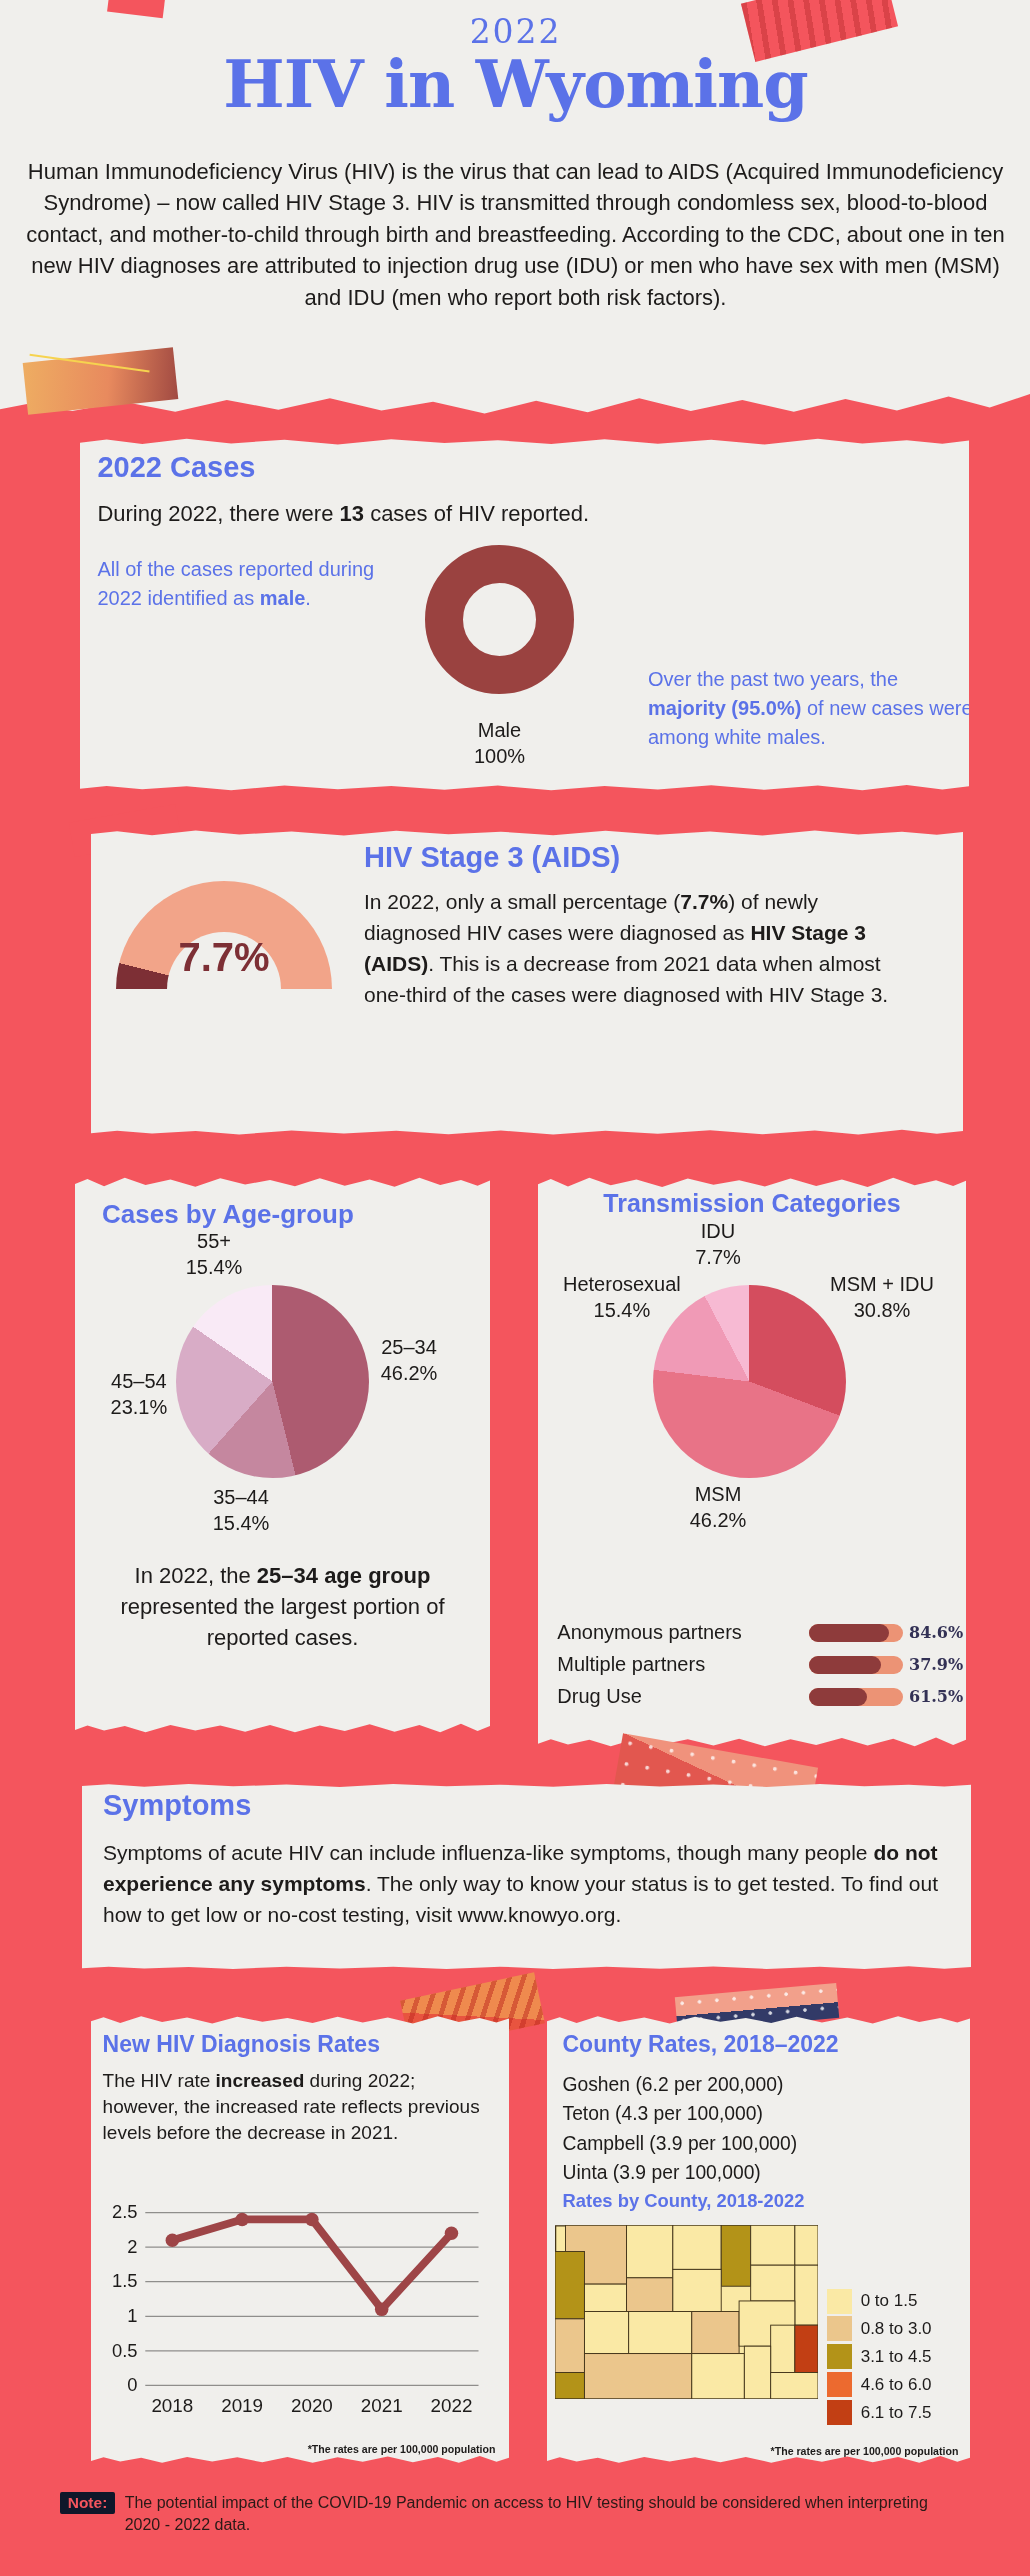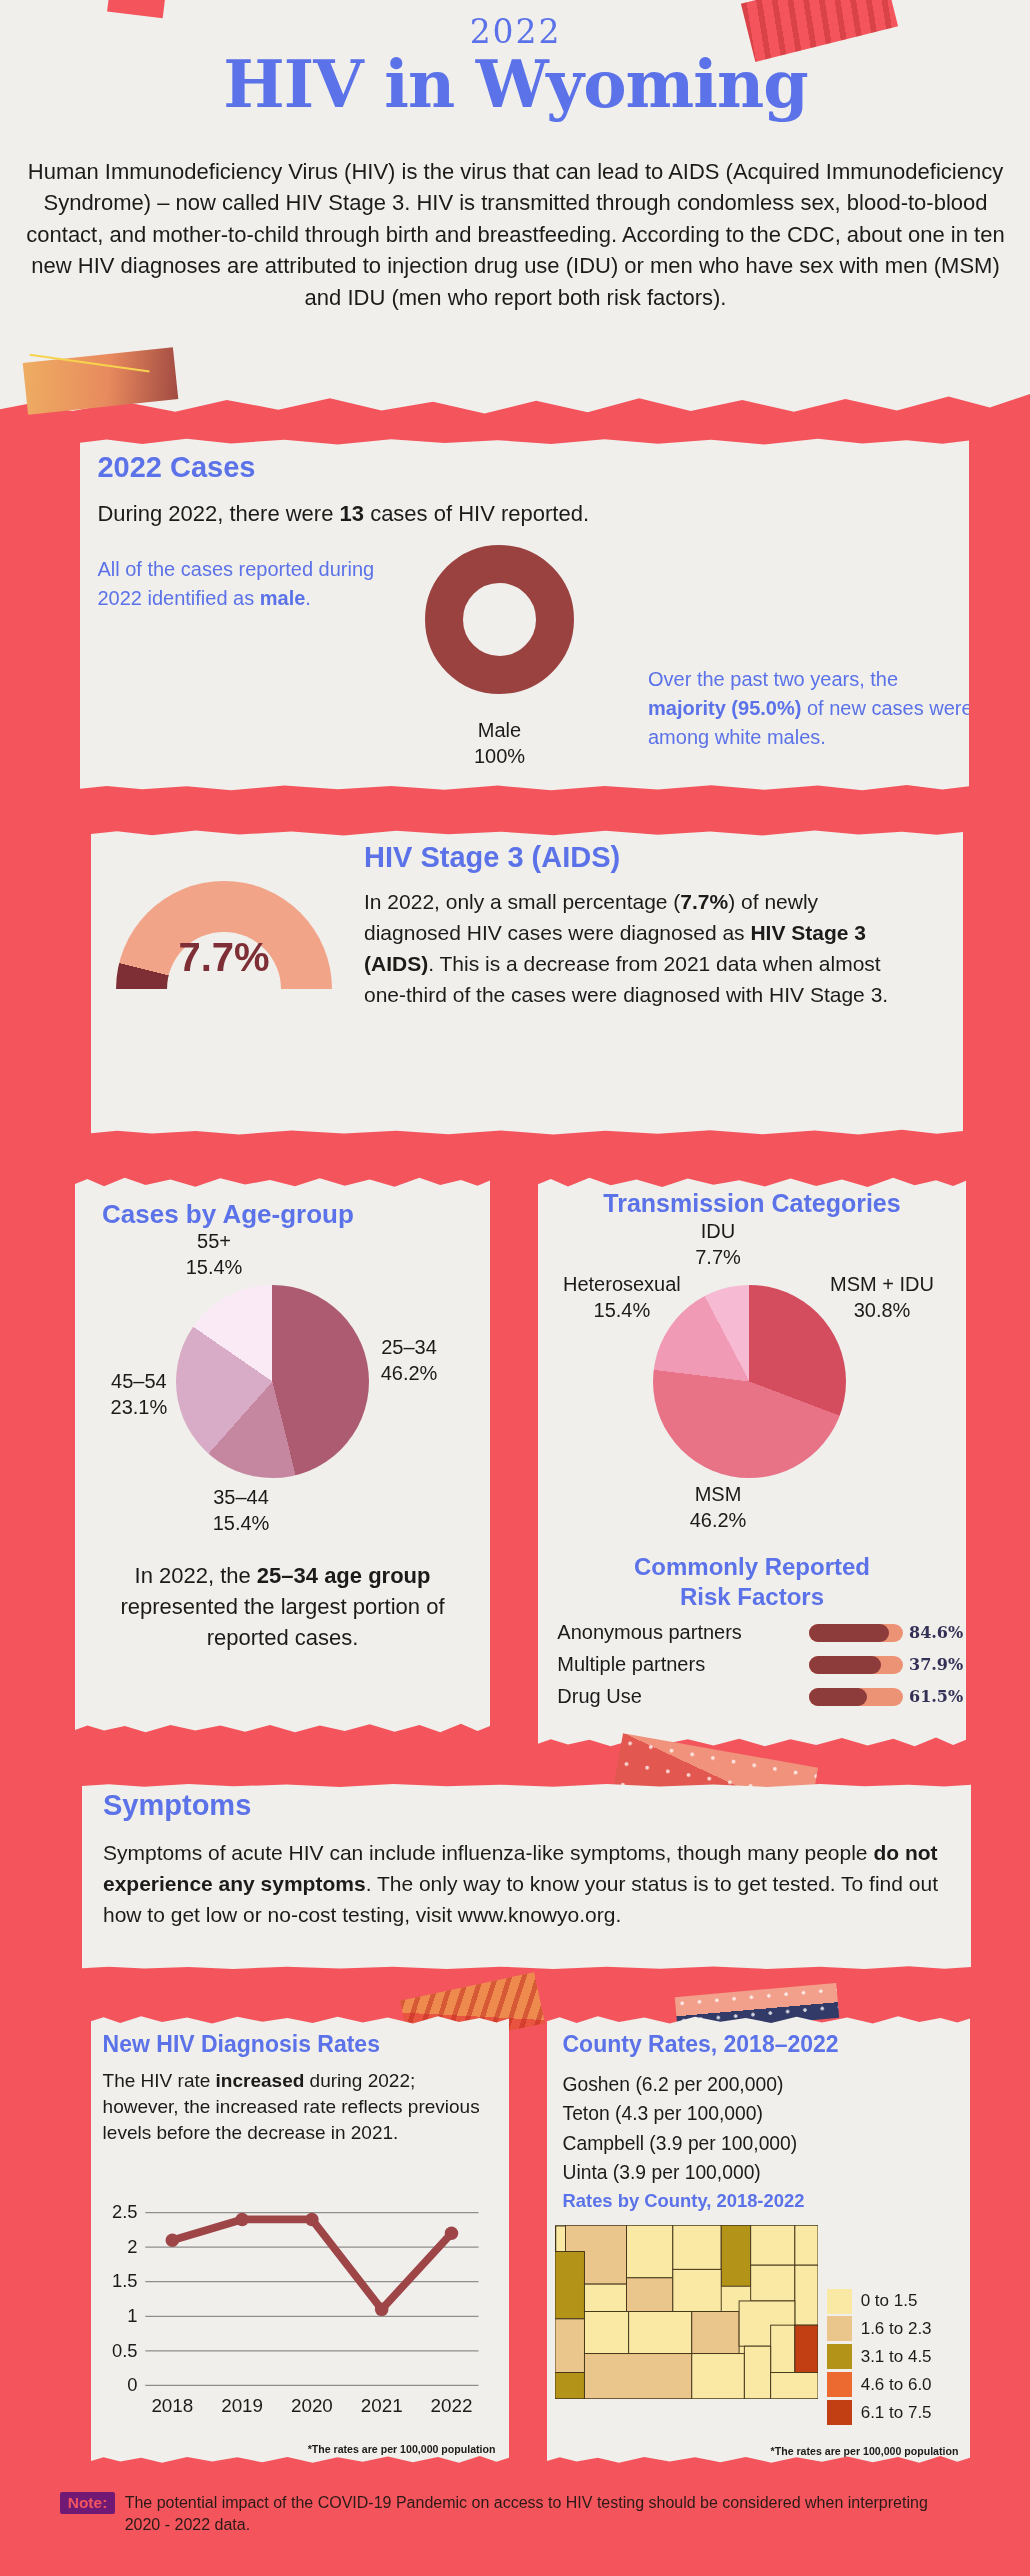--- a/index.html
+++ b/index.html
@@ -90,21 +90,21 @@
   #map-title{position:absolute;left:15.5px;top:176px;margin:0;font-size:18.4px;font-weight:700;}
   #map-chart{position:absolute;left:7.7px;top:211px;width:263px;height:174px;}
   #legend{position:absolute;left:280px;top:274px;display:flex;flex-direction:column;gap:1.9px;}
   .legend-row{display:flex;align-items:center;height:26px;}
   .swatch{width:25px;height:25px;}
   .legend-label{margin-left:8.7px;font-size:17px;}
   #county-foot{right:11.6px;bottom:7.7px;}
 
   
   #note-row{position:absolute;left:60px;top:2492px;width:918px;display:flex;gap:9.7px;align-items:flex-start;}
-  #note-chip{background:#701a75;color:#f4555d;font-weight:700;font-size:15.5px;padding:1.9px 7.7px;border-radius:1.9px;white-space:nowrap;}
+  #note-chip{background:#0f172a;color:#f4555d;font-weight:700;font-size:15.5px;padding:1.9px 7.7px;border-radius:1.9px;white-space:nowrap;}
   #note-text{width:842px;font-size:16px;line-height:1.35;color:#2b1a17;}
 
   
   .tape{position:absolute;}
   #tape-top-left{left:108px;top:-3.9px;width:56px;height:19.3px;background:#f4555d;transform:rotate(7deg);}
   #tape-top-right{left:746px;top:-15.5px;width:147px;height:60px;background:#f4555d;transform:rotate(-14deg);
      background-image:repeating-linear-gradient(95deg,rgba(168,33,33,.35) 0 5.8px,transparent 5.8px 15.5px);}
   #tape-band-left{left:25px;top:355px;width:151px;height:52px;transform:rotate(-6deg);
      background:linear-gradient(100deg,#eead62 0%,#e88a5e 55%,#a14a42 100%);
      background-blend-mode:normal;}
@@ -194,24 +194,20 @@
       <div>MSM + IDU</div>
       <div>30.8%</div>
     </div>
     <div class="pie-lbl" id="lbl-t-het">
       <div>Heterosexual</div>
       <div>15.4%</div>
     </div>
     <div class="pie-lbl" id="lbl-t-msm">
       <div>MSM</div>
       <div>46.2%</div>
-    </div>
-    <div id="risk-head" class="blue">
-      <div>Commonly Reported</div>
-      <div>Risk Factors</div>
     </div>
     <div class="bar-row" style="top:446px">
       <span class="bar-label">Anonymous partners</span>
       <span class="bar-track">
           <span class="bar-fill" style="width: 84.6%; display: block;"></span>
         </span>
       <span class="bar-pct">84.6%</span>
     </div>
     <div class="bar-row" style="top:478px">
       <span class="bar-label">Multiple partners</span>
@@ -306,21 +302,21 @@
         <rect x="180" y="115" width="25" height="50" fill="#fae9a5" stroke="#43351a" stroke-width="0.9"></rect>
         <rect x="205" y="140" width="45" height="25" fill="#fae9a5" stroke="#43351a" stroke-width="0.9"></rect>
       </svg>
     <div id="legend">
       <div class="legend-row">
           <span class="swatch" style="background: rgb(250, 233, 165);"></span>
           <span class="legend-label">0 to 1.5</span>
         </div>
       <div class="legend-row">
           <span class="swatch" style="background: rgb(235, 198, 140);"></span>
-          <span class="legend-label">1.6 to 2.3</span>
+          <span class="legend-label">0.8 to 3.0</span>
         </div>
       <div class="legend-row">
           <span class="swatch" style="background: rgb(179, 147, 24);"></span>
           <span class="legend-label">3.1 to 4.5</span>
         </div>
       <div class="legend-row">
           <span class="swatch" style="background: rgb(236, 106, 47);"></span>
           <span class="legend-label">4.6 to 6.0</span>
         </div>
       <div class="legend-row">

